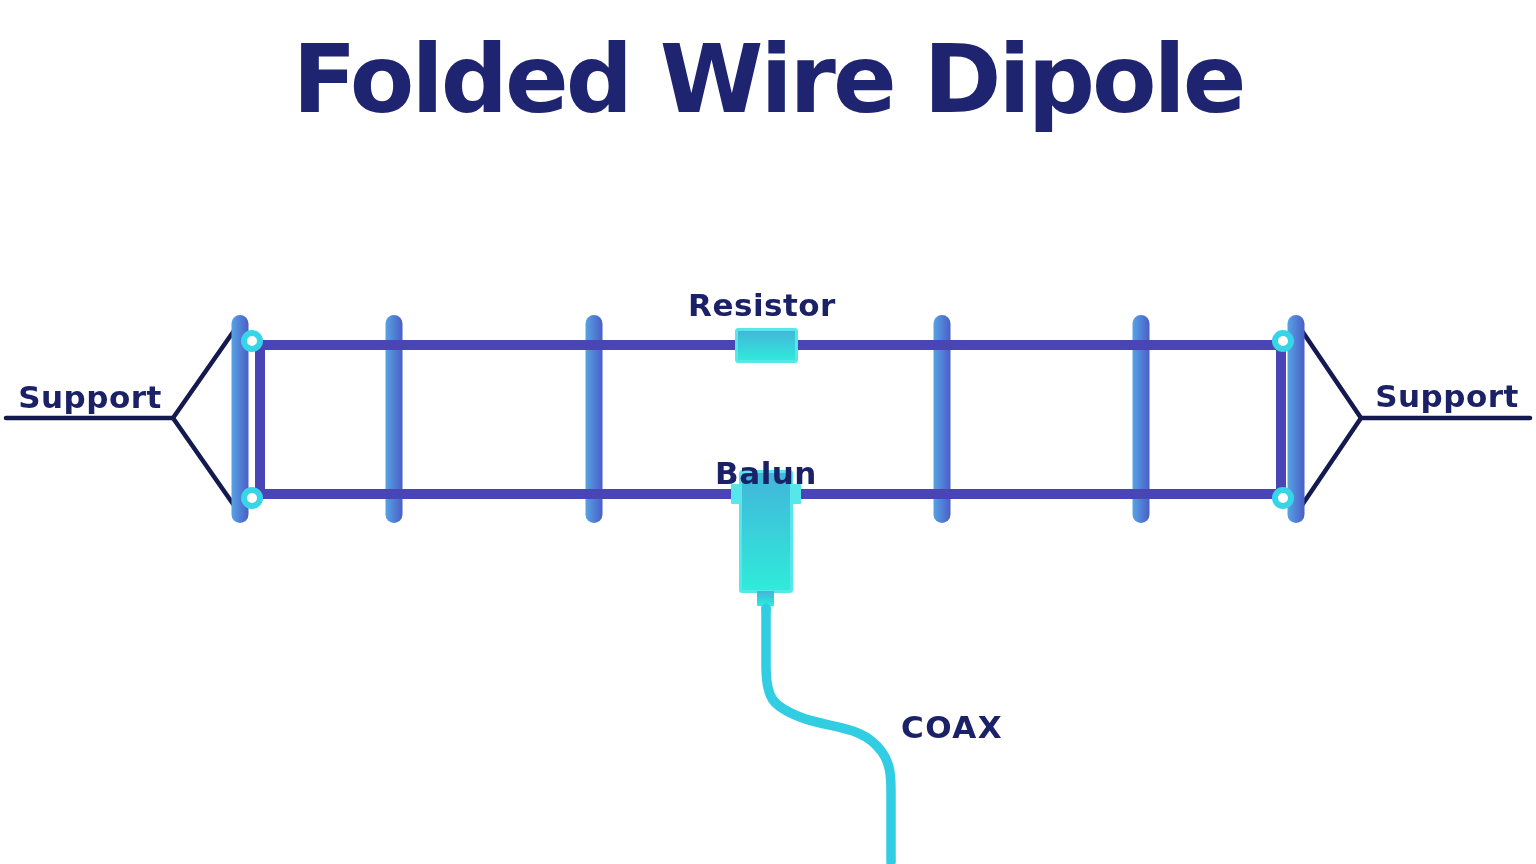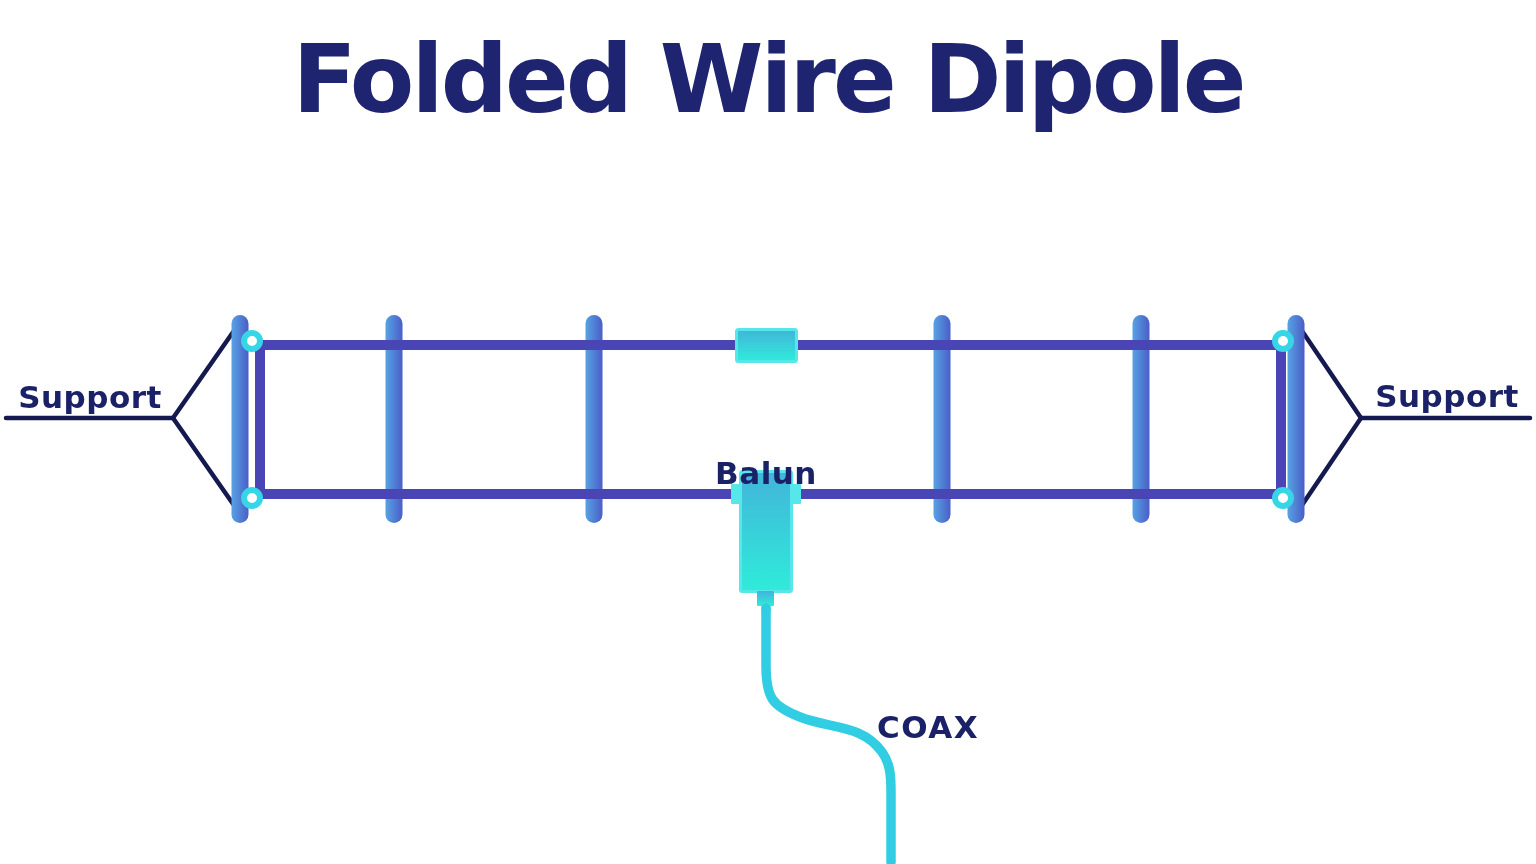--- a/index.html
+++ b/index.html
@@ -105,16 +105,17 @@
       <rect x="740.5" y="471.5" width="51" height="120" rx="2" fill="url(#gComp)" class="comp-border"></rect>
       <rect x="757" y="591" width="17" height="15" rx="1" fill="url(#gComp)"></rect>
       <rect x="761.5" y="603" width="9" height="10" fill="var(--component-bottom)"></rect>
     </g>
 
     <path class="coax-stroke" d="M766,608 L766,665 C766,698 772,706 800,717 C830,729 862,724 882,752 C890,763 891,775 891,792 L891,862"></path>
   </svg>
 
   <div class="dlabel" style="left:90px;top:397px;">Support</div>
   <div class="dlabel" style="left:1447px;top:396px;">Support</div>
+  <div class="dlabel" style="left:762px;top:305px;">Resistor</div>
   <div class="dlabel" style="left:766px;top:447px;margin-top:26px;">Balun</div>
-  <div class="dlabel caps" style="left:928px;top:727px;">COAX</div>
+  <div class="dlabel caps" style="left:952px;top:727px;">COAX</div>
 
 </div>
 
 </body></html>

